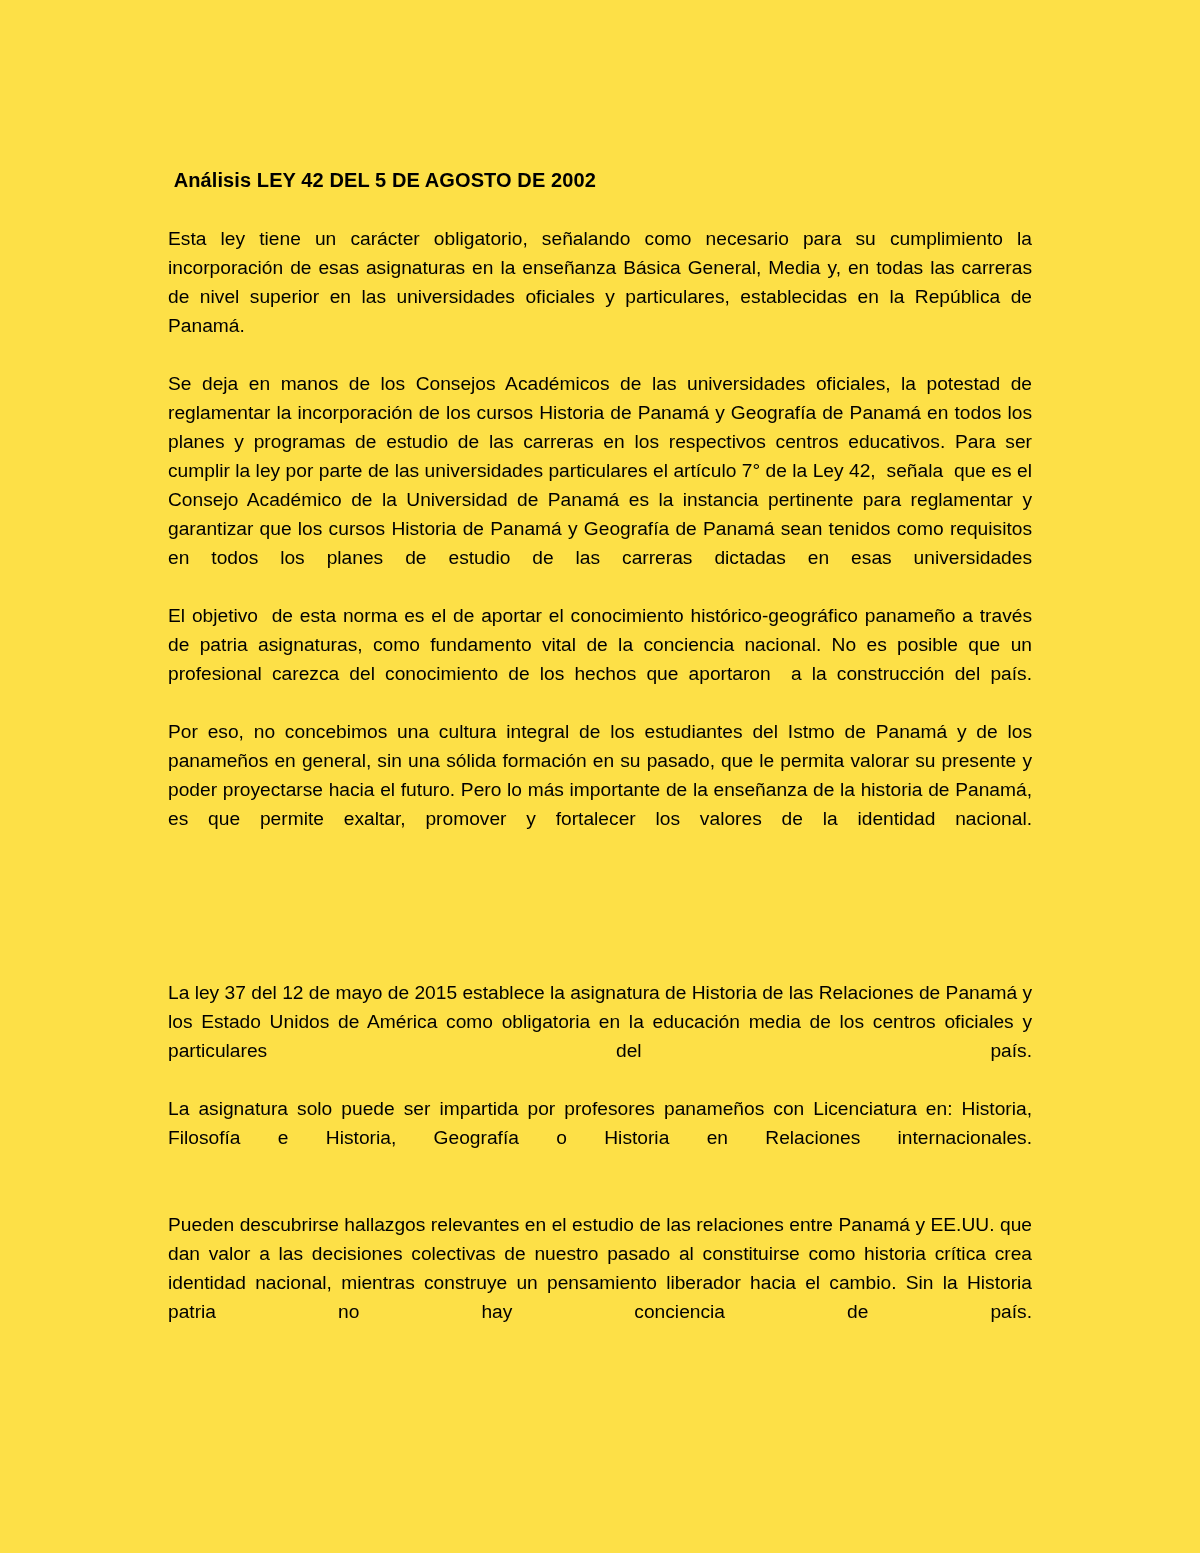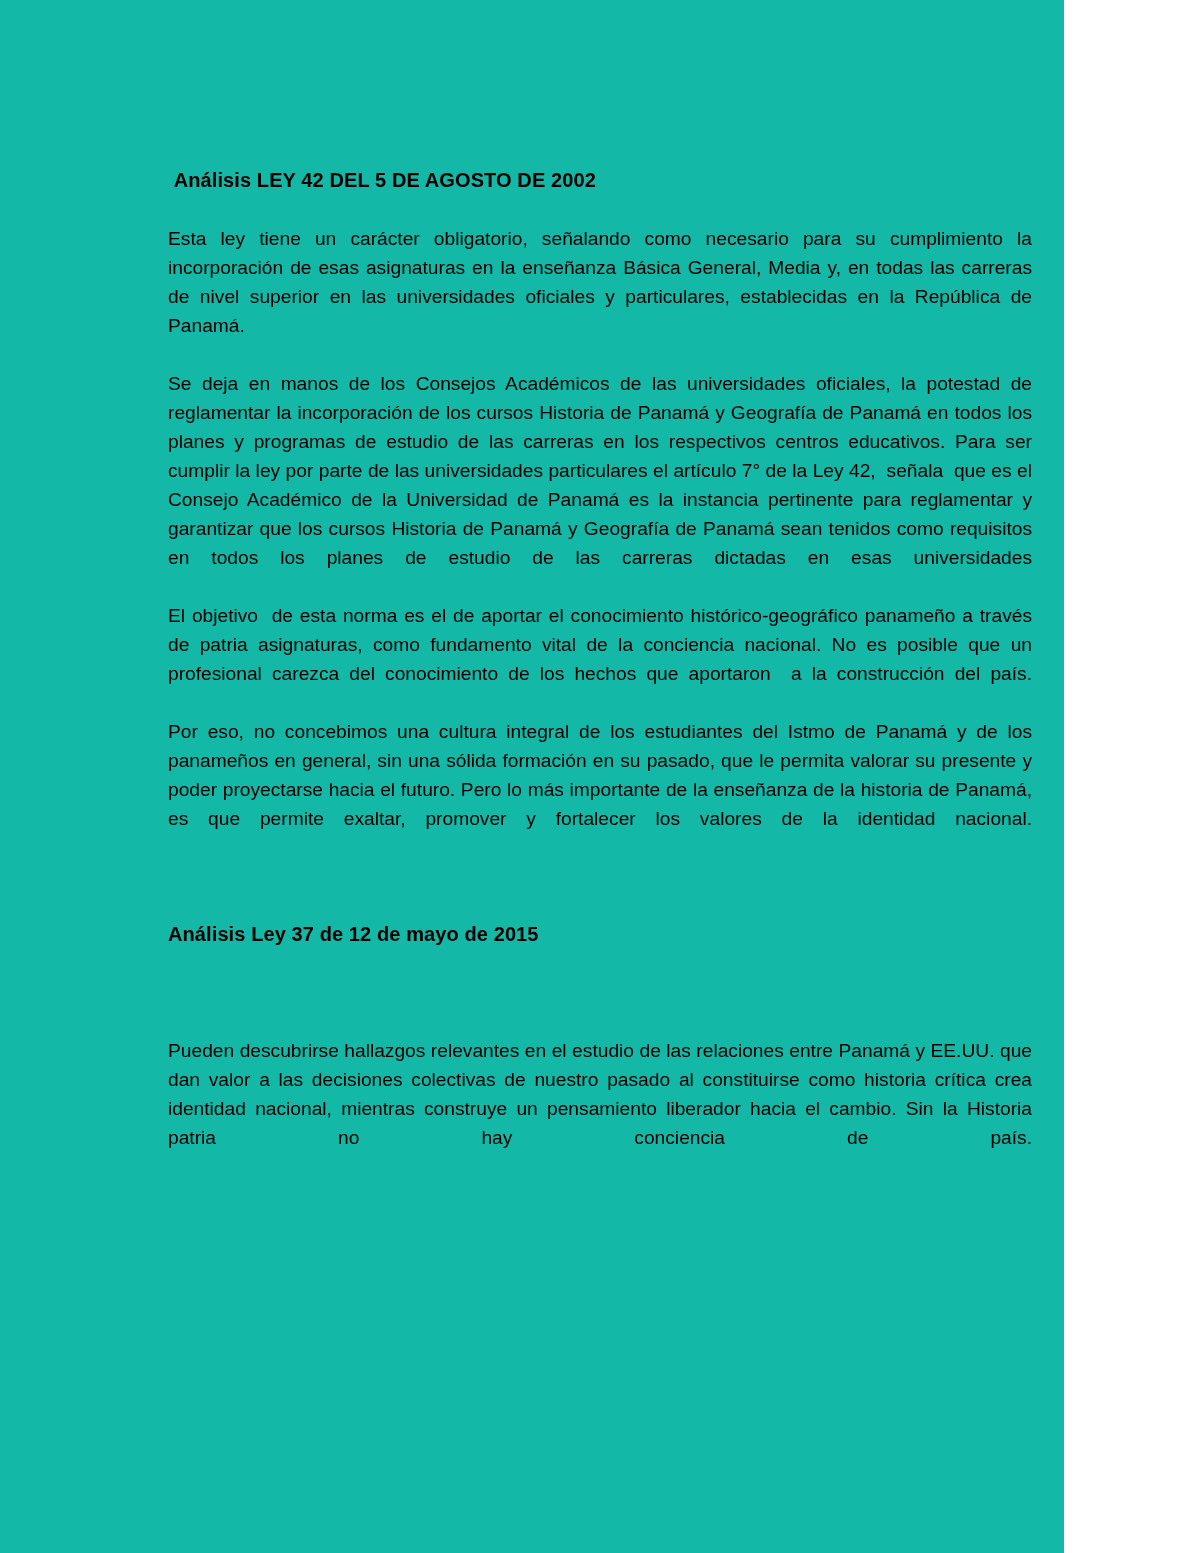--- a/index.html
+++ b/index.html
@@ -7,23 +7,23 @@
     margin: 0;
     padding: 0;
     background: #ffffff;
   }
   body {
     font-family: "Liberation Sans", sans-serif;
     color: #000000;
   }
   .page {
     position: relative;
-    width: 1064px;
+    width: 1200px;
     height: 1553px;
-    background: #14b8a6;
+    background: #fde047;
     overflow: hidden;
     box-sizing: border-box;
   }
   .content {
     position: absolute;
     left: 168px;
     top: 166px;
     width: 864px;
   }
   .doc-heading {
@@ -66,24 +66,25 @@
     <p class="doc-para">Esta ley tiene un carácter obligatorio, señalando como necesario para su cumplimiento la incorporación de esas asignaturas en la enseñanza Básica General, Media y, en todas las carreras de nivel superior en las universidades oficiales y particulares, establecidas en la República de Panamá.</p>
 
     <p class="doc-para">Se deja en manos de los Consejos Académicos de las universidades oficiales, la potestad de reglamentar la incorporación de los cursos Historia de Panamá y Geografía de Panamá en todos los planes y programas de estudio de las carreras en los respectivos centros educativos. Para ser cumplir la ley por parte de las universidades particulares el artículo 7° de la Ley 42,  señala  que es el Consejo Académico de la Universidad de Panamá es la instancia pertinente para reglamentar y garantizar que los cursos Historia de Panamá y Geografía de Panamá sean tenidos como requisitos en todos los planes de estudio de las carreras dictadas en esas universidades</p>
 
     <p class="doc-para">El objetivo  de esta norma es el de aportar el conocimiento histórico-geográfico panameño a través de patria asignaturas, como fundamento vital de la conciencia nacional. No es posible que un profesional carezca del conocimiento de los hechos que aportaron  a la construcción del país.</p>
 
     <p class="doc-para">Por eso, no concebimos una cultura integral de los estudiantes del Istmo de Panamá y de los panameños en general, sin una sólida formación en su pasado, que le permita valorar su presente y poder proyectarse hacia el futuro. Pero lo más importante de la enseñanza de la historia de Panamá, es que permite exaltar, promover y fortalecer los valores de la identidad nacional.</p>
 
     <div class="spacer-2"></div>
 
-    <h1 class="doc-heading">Análisis Ley 37 de 12 de mayo de 2015</h1>
 
     <div class="spacer-2"></div>
 
+    <p class="doc-para">La ley 37 del 12 de mayo de 2015 establece la asignatura de Historia de las Relaciones de Panamá y los Estado Unidos de América como obligatoria en la educación media de los centros oficiales y particulares del país.</p>
 
+    <p class="doc-para">La asignatura solo puede ser impartida por profesores panameños con Licenciatura en: Historia, Filosofía e Historia, Geografía o Historia en Relaciones internacionales.</p>
 
     <div class="spacer-1"></div>
 
     <p class="doc-para">Pueden descubrirse hallazgos relevantes en el estudio de las relaciones entre Panamá y EE.UU. que dan valor a las decisiones colectivas de nuestro pasado al constituirse como historia crítica crea identidad nacional, mientras construye un pensamiento liberador hacia el cambio. Sin la Historia patria no hay conciencia de país.</p>
 
   </div>
 </div>
 
 </body></html>

